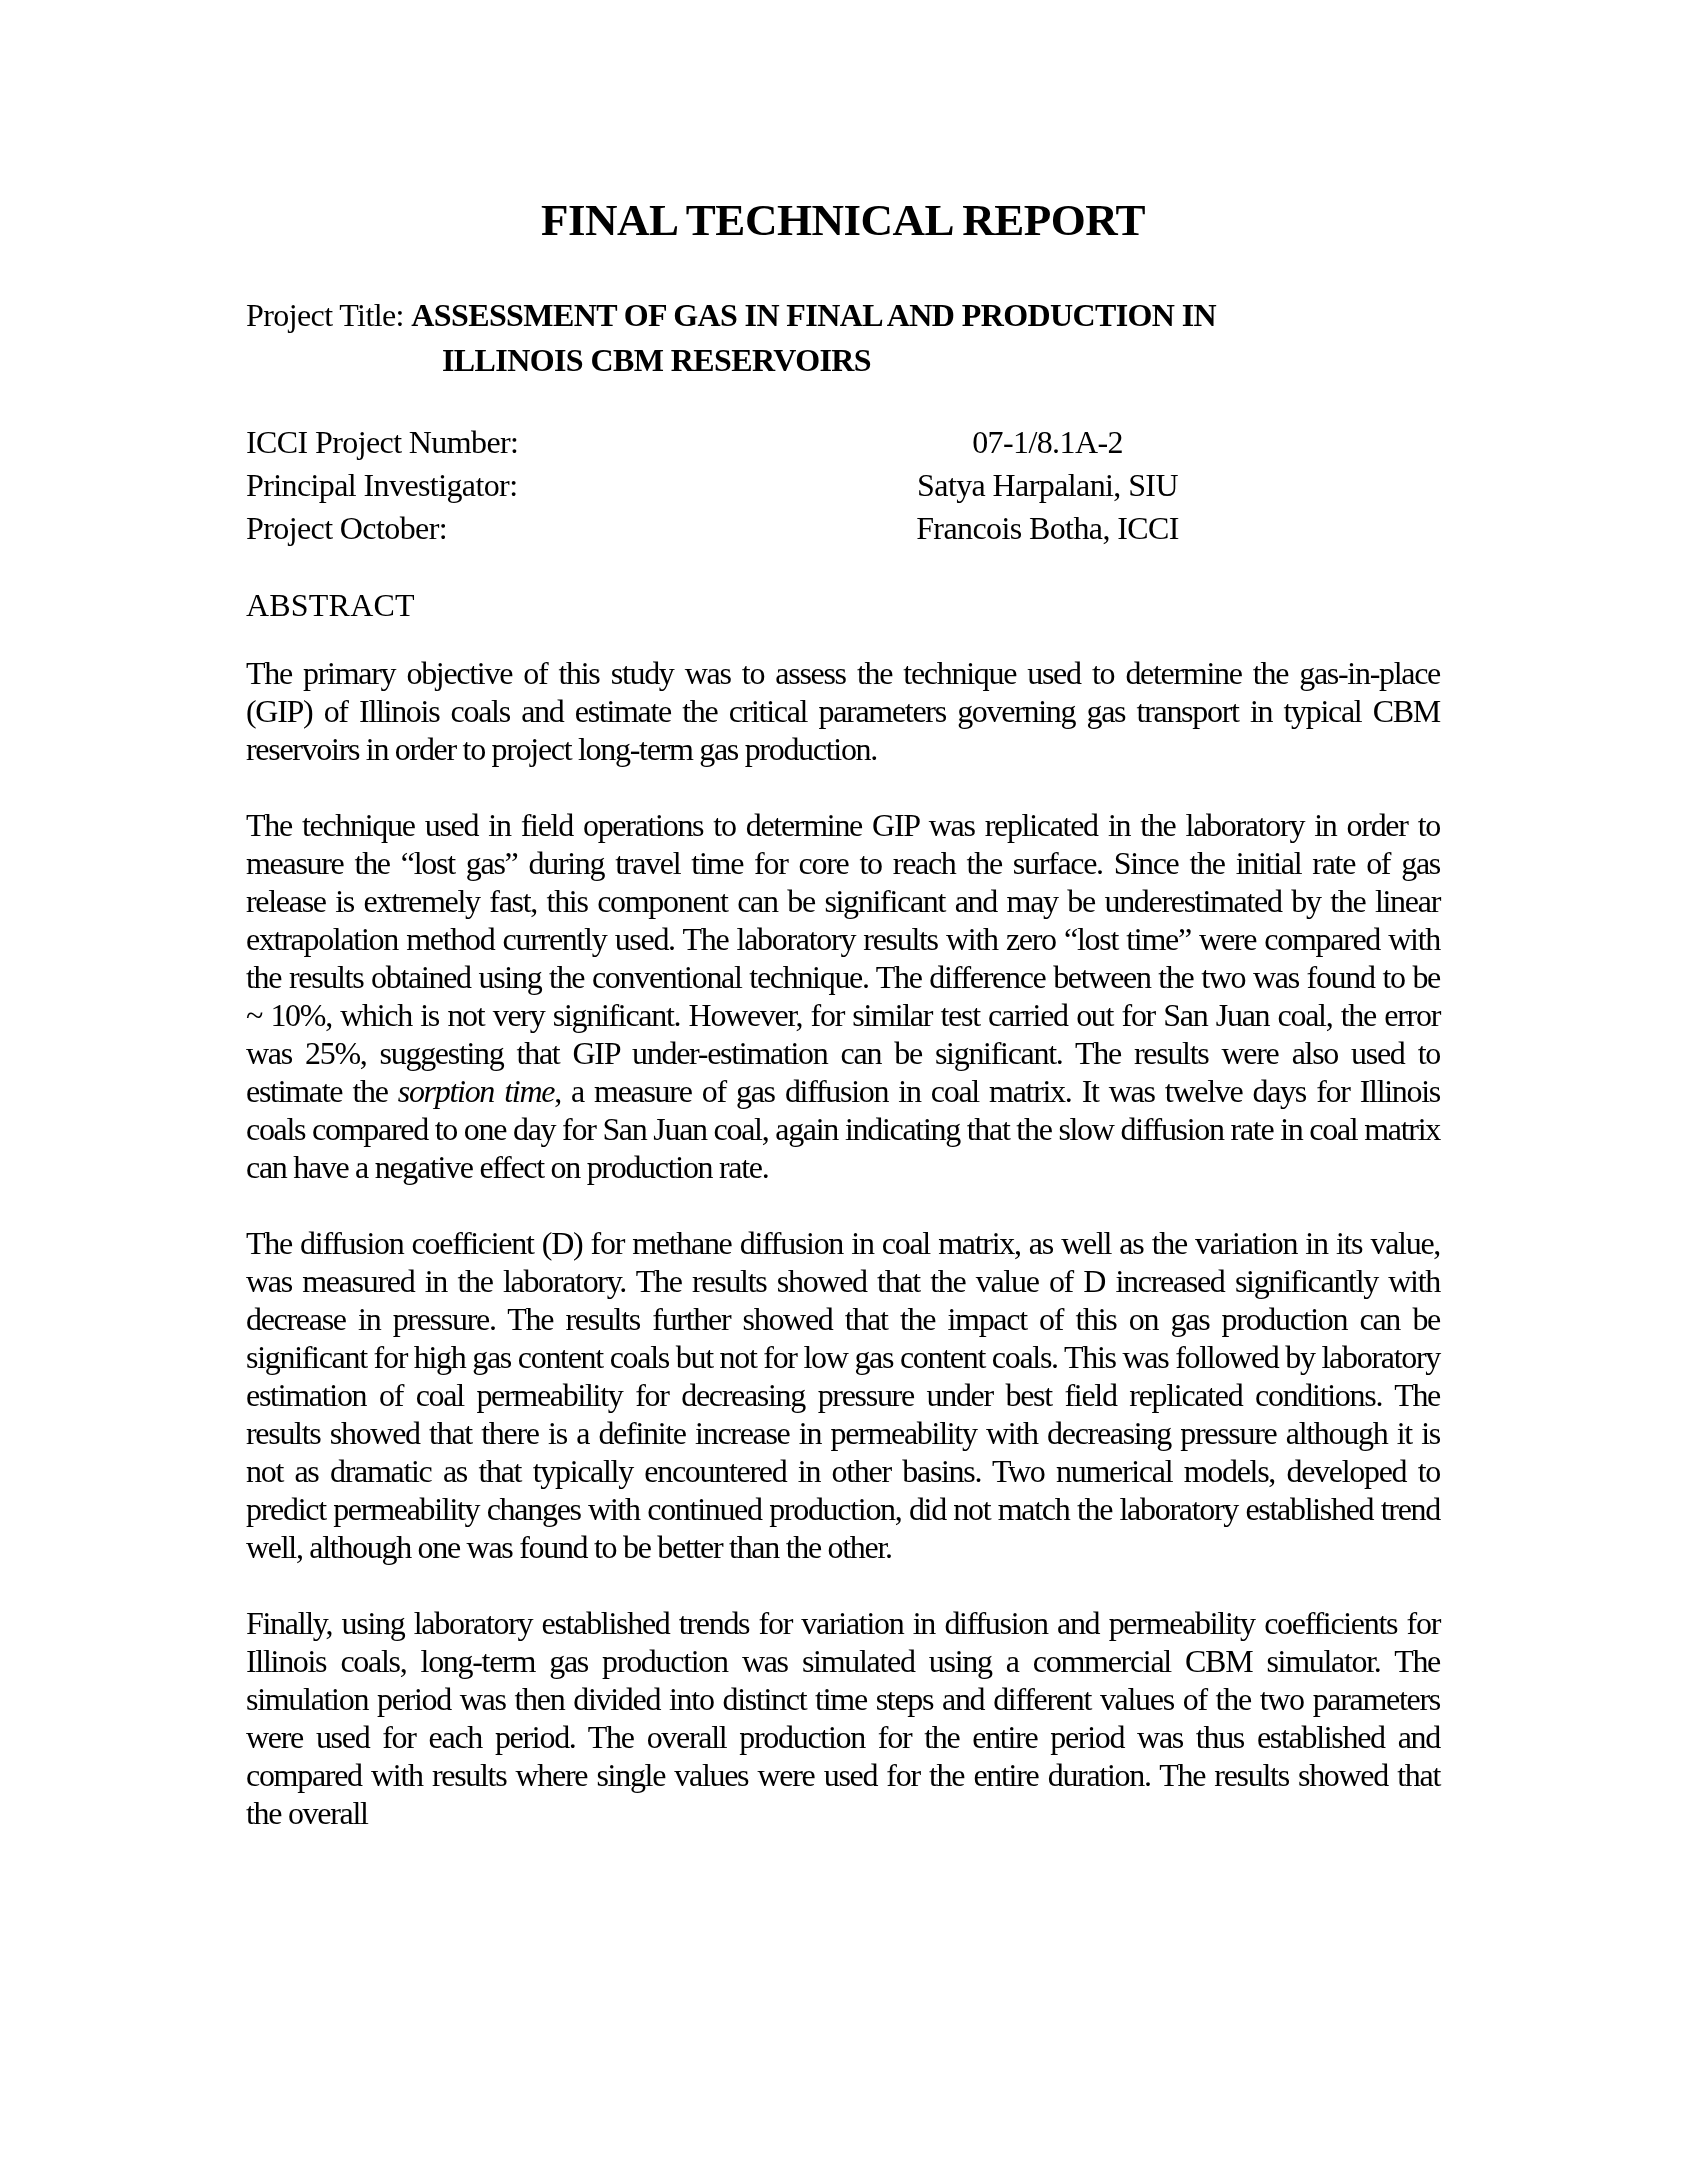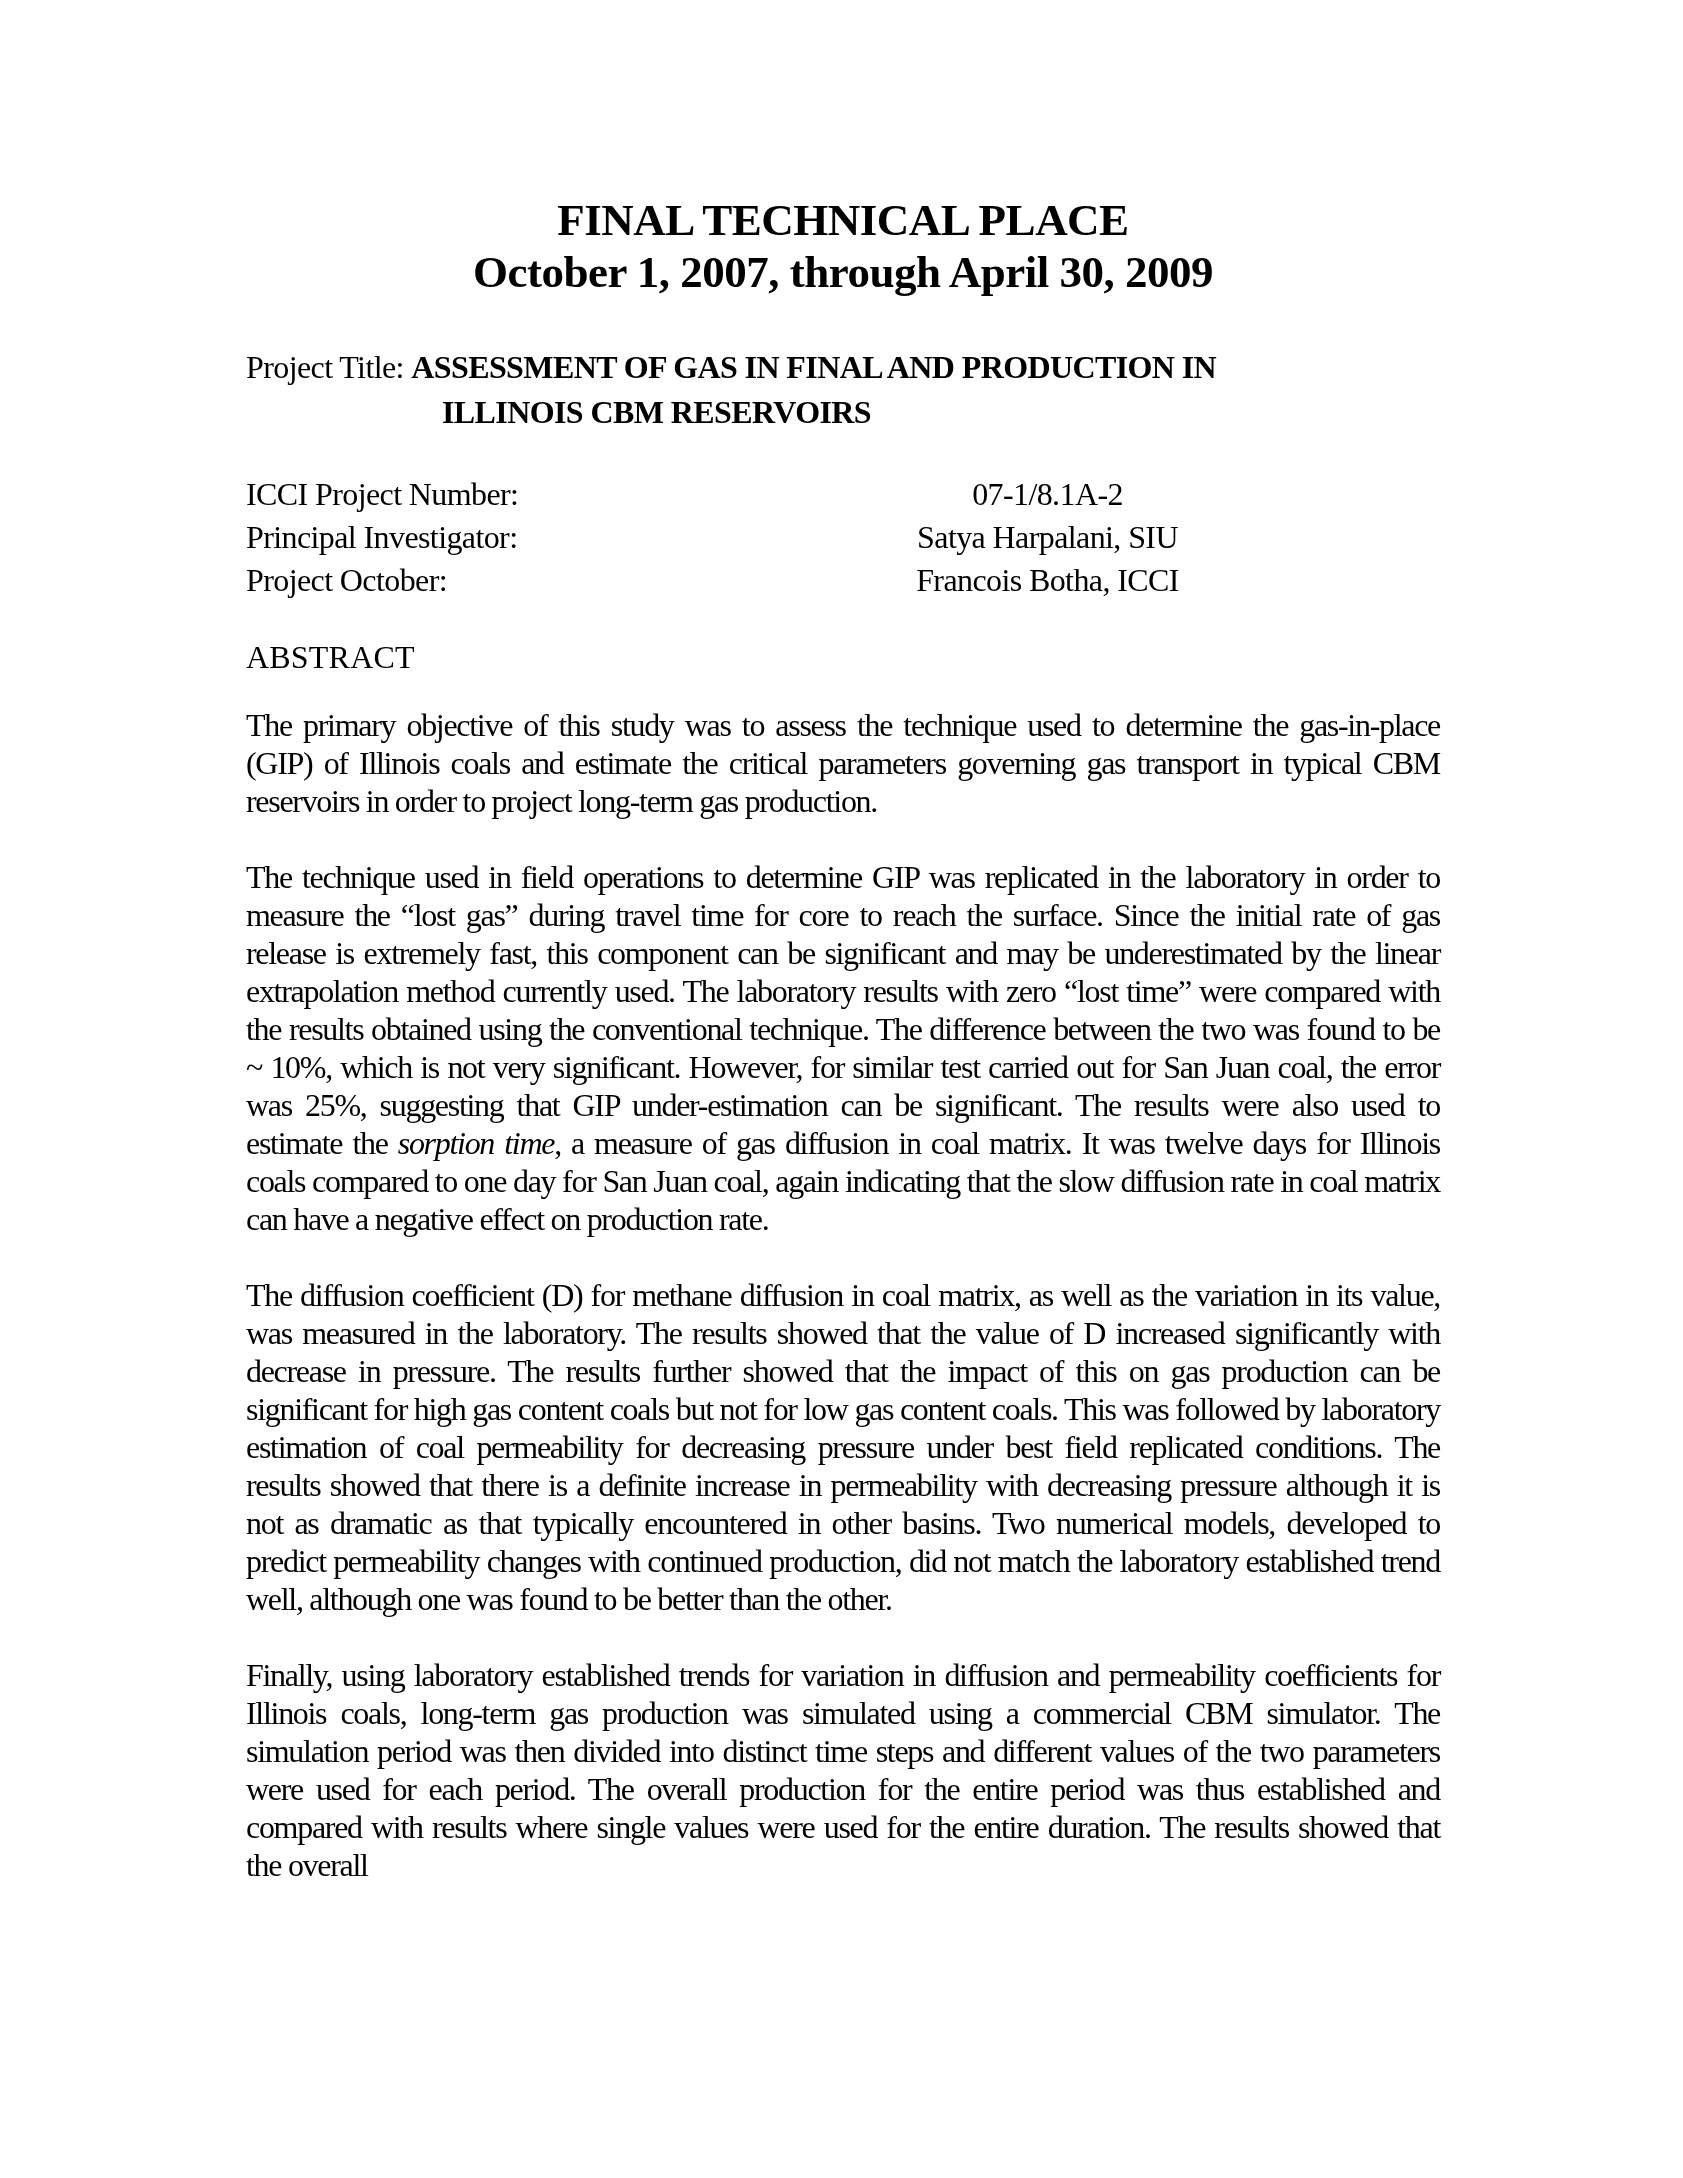--- a/index.html
+++ b/index.html
@@ -55,22 +55,21 @@
     margin: 0 0 38px 0;
   }
   .abstract-body .italic { font-style: italic; }
 </style>
 </head>
 <body>
 
 <div class="page">
 
   <div class="doc-title">
-    <div>FINAL TECHNICAL PLACE</div>
-    <div>October 1, 2007, through April 30, 2009</div>
+    <div>FINAL TECHNICAL REPORT</div>
   </div>
 
   <div class="project-title"><span>Project Title:</span><span> </span><span class="bold">ASSESSMENT OF GAS IN FINAL AND PRODUCTION IN</span><br><span class="bold">ILLINOIS CBM RESERVOIRS</span>
   </div>
 
   <div class="info-fields">
       <div class="field-row">
         <div class="field-label">ICCI Project Number:</div>
         <div class="field-value">07-1/8.1A-2</div>
       </div>

